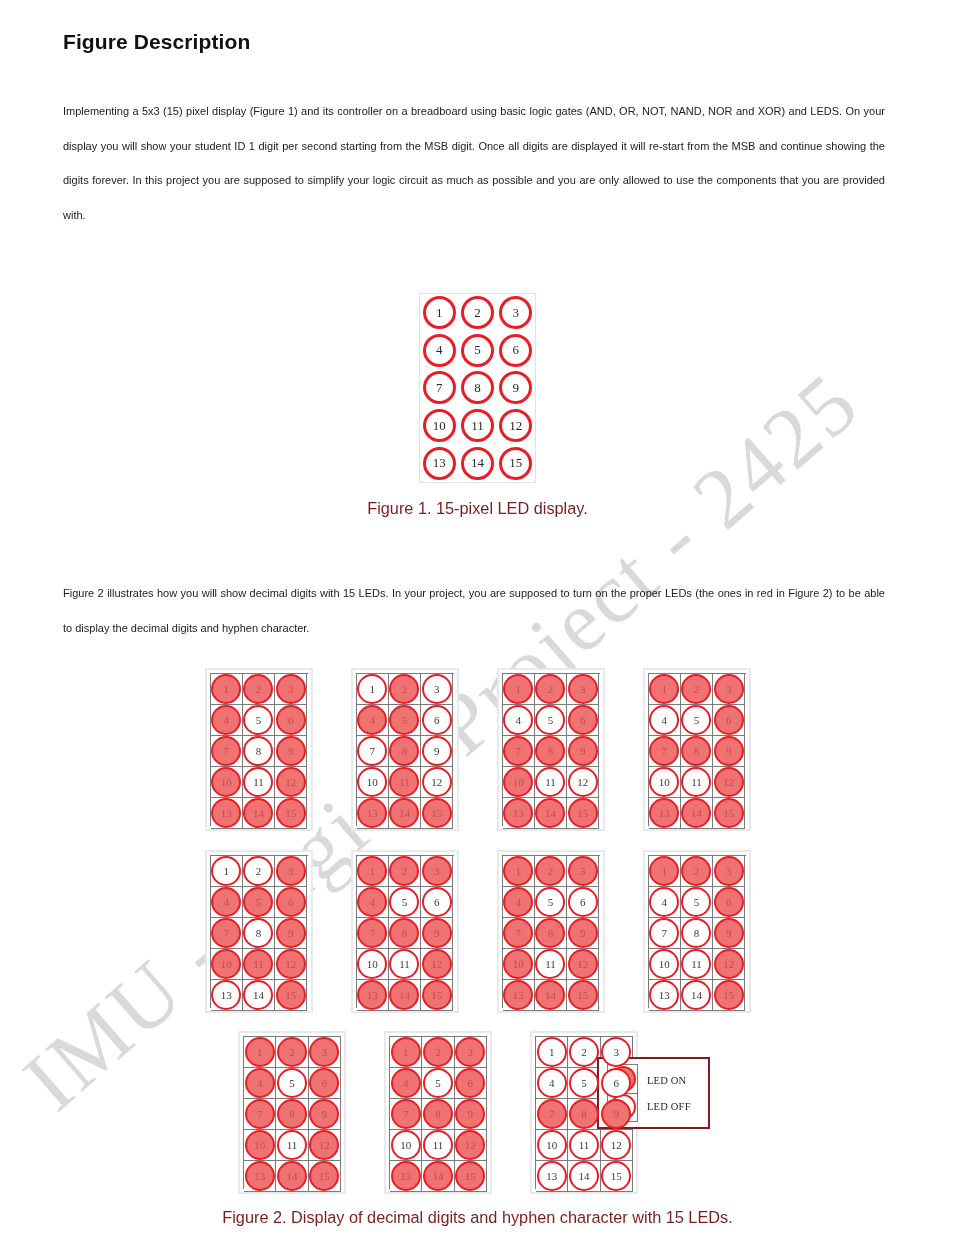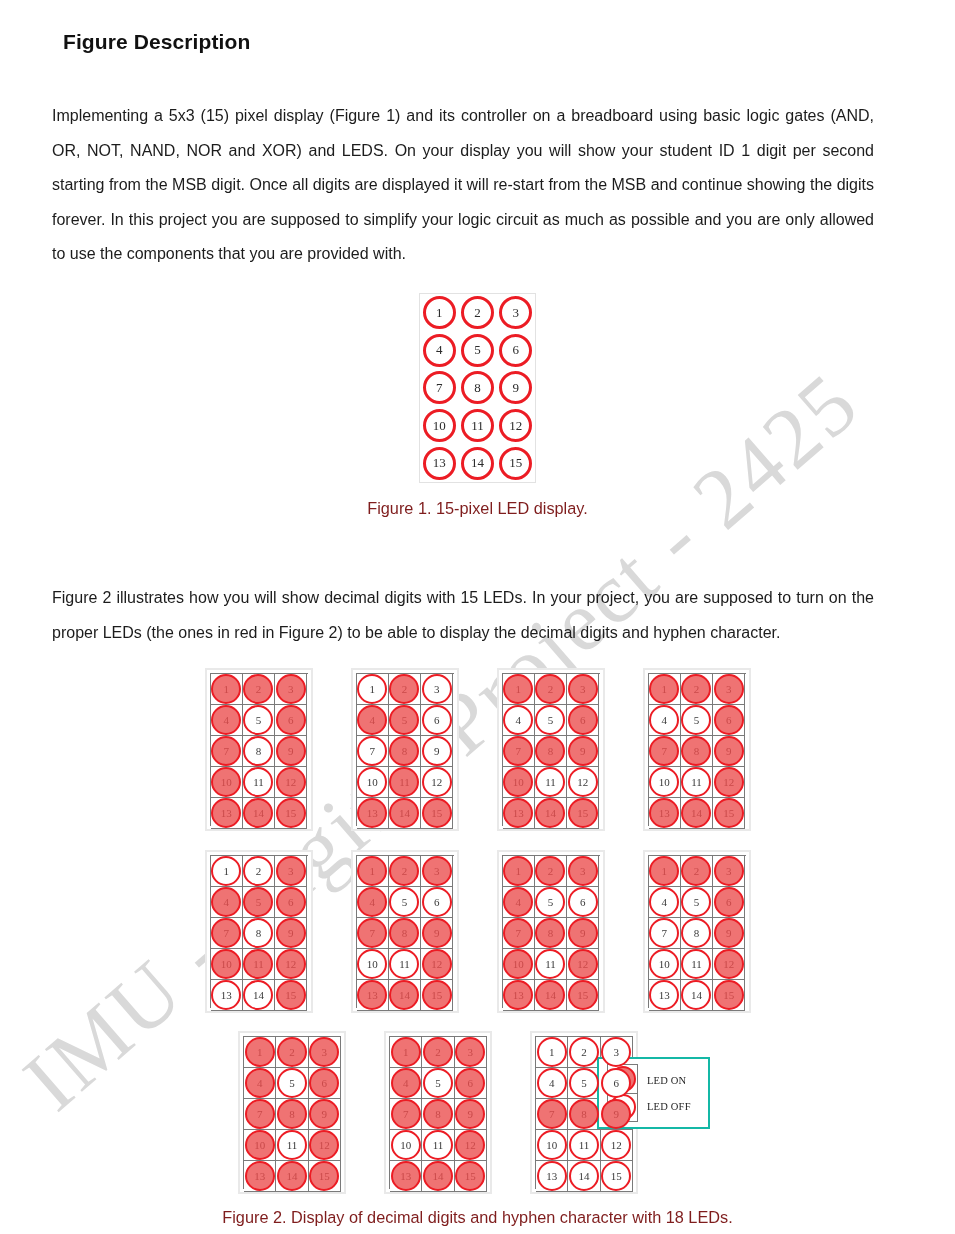--- a/index.html
+++ b/index.html
@@ -50,23 +50,23 @@
     left: 63px;
     top: 30px;
     font-size: 21px;
     font-weight: bold;
     color: #111111;
     letter-spacing: 0.1px;
   }
 
   .body-para {
     position: absolute;
-    left: 52px;
+    left: 63px;
     width: 822px;
-    font-size: 16px;
+    font-size: 11px;
     line-height: 34.5px;
     text-align: justify;
     color: #1c1c1c;
   }
   #para-1 { top: 83px; }
   #para-2 { top: 565px; }
 
   .fig-caption {
     position: absolute;
     width: 955px;
@@ -189,21 +189,21 @@
   }
 
   
   #legend {
     position: absolute;
     left: 597px;
     top: 1057px;
     width: 113px;
     height: 72px;
     background: #ffffff;
-    border: 2px solid #14b8a6;
+    border: 2px solid #7f1d1d;
     box-sizing: border-box;
     display: flex;
     align-items: center;
     padding-left: 8px;
     gap: 9px;
   }
   #legend .swatch-col {
     display: grid;
     grid-template-rows: repeat(2, 1fr);
     width: 31px;
@@ -867,15 +867,15 @@
       <div class="swatch-cell">
         <div class="bulb off"></div>
       </div>
     </div>
     <div class="labels">
       <span>LED ON</span>
       <span>LED OFF</span>
     </div>
   </div>
 
-  <div id="fig2-caption" class="fig-caption">Figure 2. Display of decimal digits and hyphen character with 18 LEDs.</div>
+  <div id="fig2-caption" class="fig-caption">Figure 2. Display of decimal digits and hyphen character with 15 LEDs.</div>
 
 </div>
 
 </body></html>

